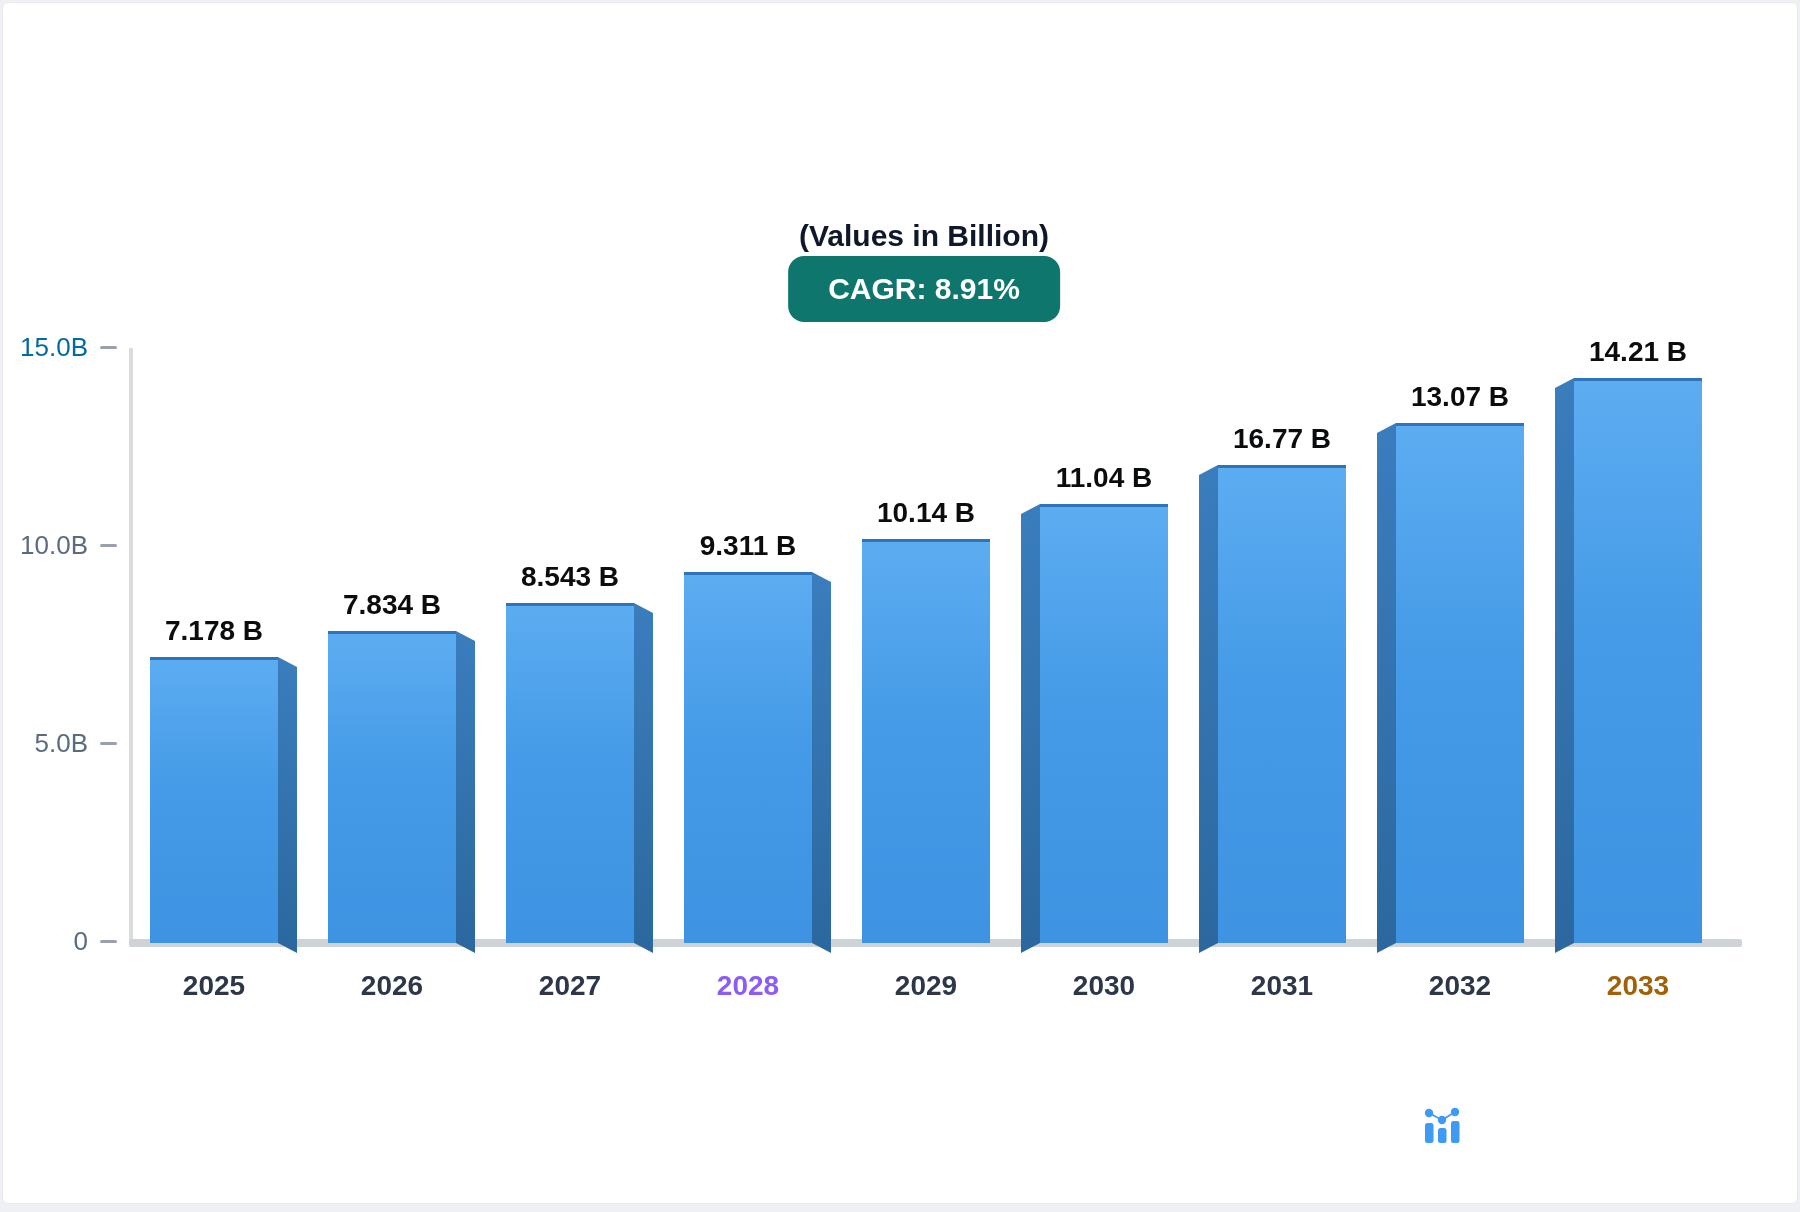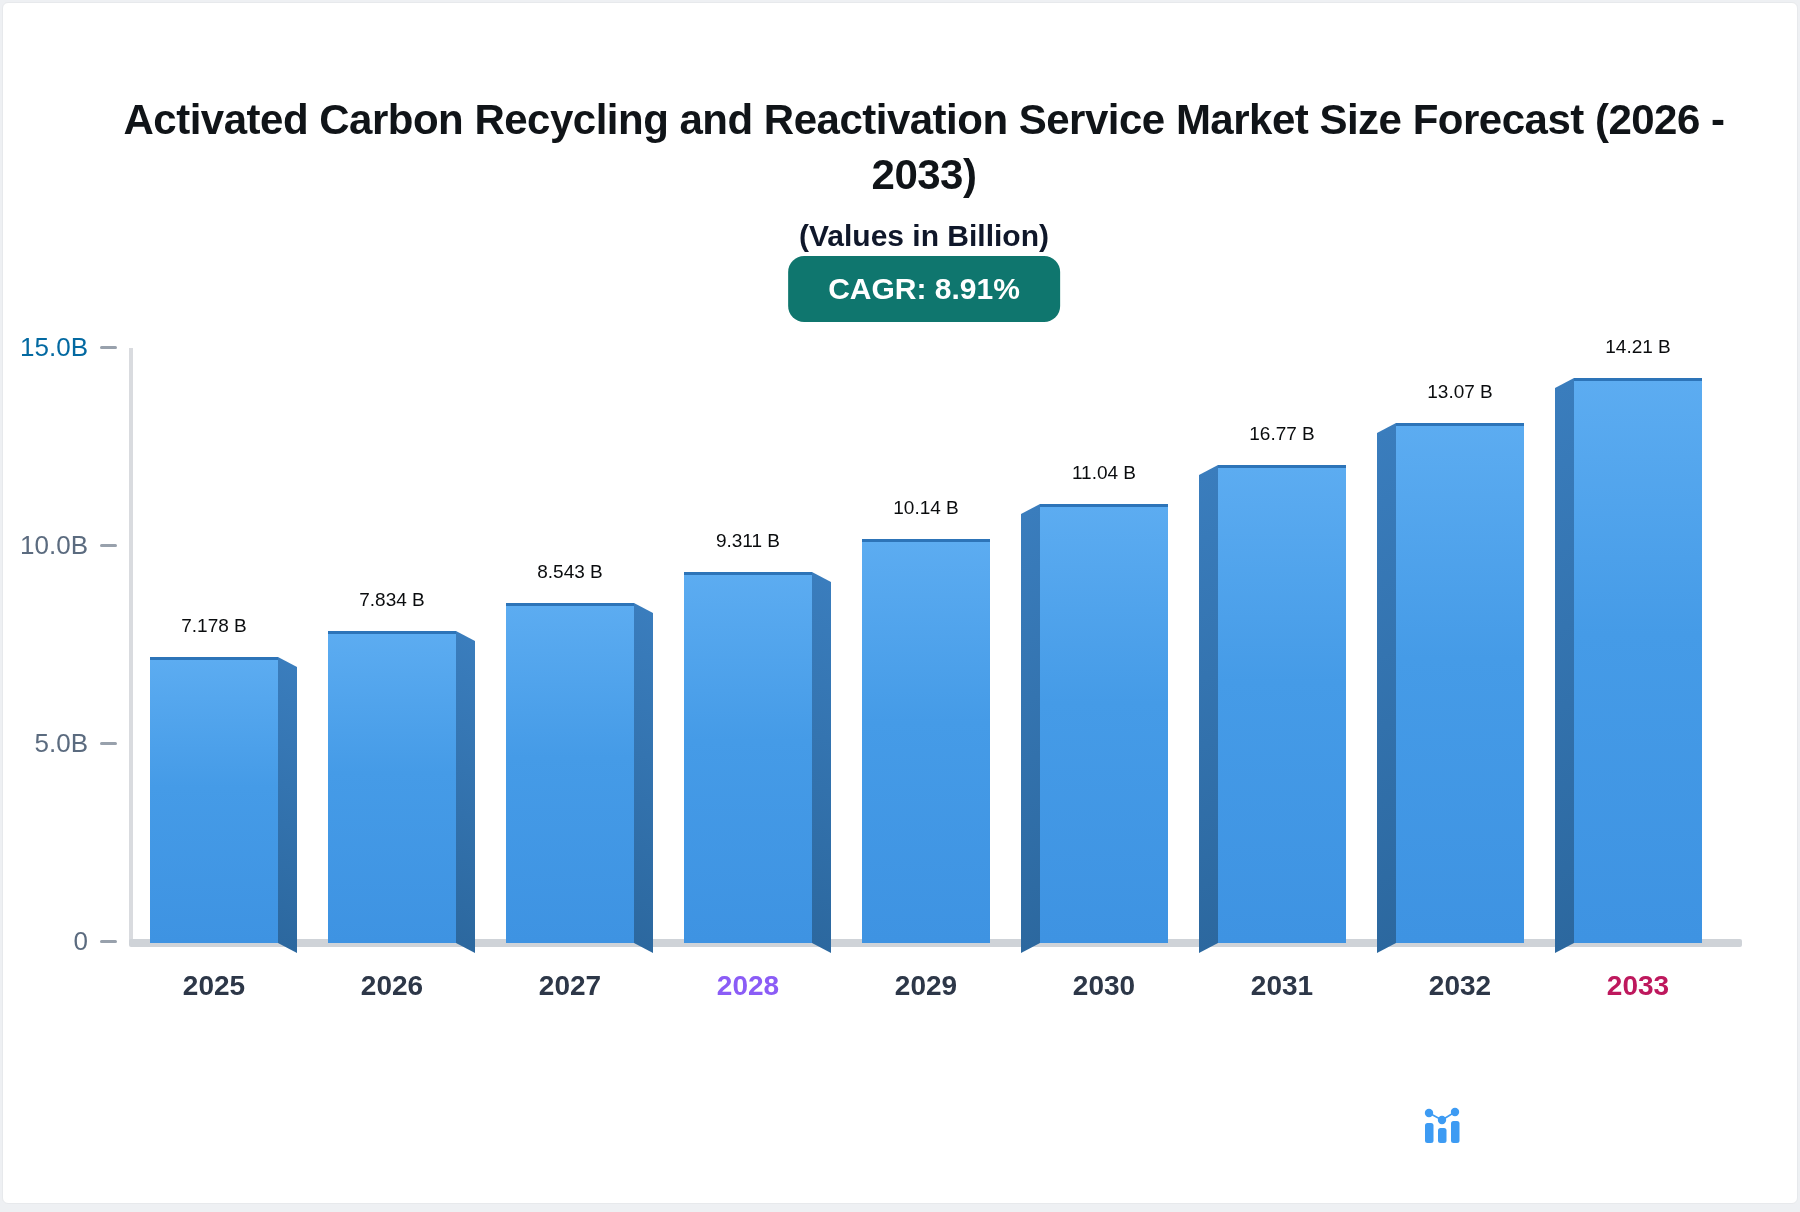--- a/index.html
+++ b/index.html
@@ -36,21 +36,21 @@
   .baseline{position:absolute;background:#cfd3d8;border-radius:2px;}
   .ytick-label{
     position:absolute;width:88px;text-align:right;
     font-size:26px;font-weight:500;color:#5b6b7f;line-height:34px;
   }
   .ytick-dash{position:absolute;width:17px;height:3px;border-radius:2px;background:#98a1ac;}
   .bar-front{position:absolute;border-top:3px solid #2d74b8;box-sizing:border-box;}
   .bar-side{position:absolute;}
   .bar-value{
     position:absolute;transform:translateX(-50%);white-space:nowrap;
-    font-size:19px;font-weight:400;color:#0a0c0e;
+    font-size:28px;font-weight:700;color:#0a0c0e;
   }
   .xtick-label{
     position:absolute;transform:translateX(-50%);white-space:nowrap;
     font-size:28px;font-weight:600;color:#2d3748;
   }
   
   .logo{position:absolute;left:1424px;top:1096px;display:flex;align-items:flex-start;}
   .logo svg{display:block;margin-top:10px;}
   .logo-text{
     font-family:"Liberation Serif","DejaVu Serif",serif;
@@ -58,24 +58,20 @@
     letter-spacing:0.5px;
   }
   .bottom-strip{position:absolute;left:0;bottom:0;width:1800px;height:8px;background:#eef0f3;}
 </style>
 </head>
 <body>
 
 <div id="stage">
   <div class="card"></div>
 
-  <div class="title">
-    <span>Activated Carbon Recycling and Reactivation Service Market Size Forecast (2026 -</span>
-    <span>2033)</span>
-  </div>
 
   <div class="subtitle">(Values in Billion)</div>
 
   <div class="cagr-badge" style="background: #0f766e;">CAGR: 8.91%</div>
 
   <div id="plot">
       <div class="y-axis-line" style="left: 129px; top: 348px; width: 4px; height: 594px; background: rgb(217, 219, 223);"></div>
       <div class="ytick-label" style="left: 0px; top: 924px; color: rgb(91, 107, 127);">0</div>
       <div class="ytick-dash" style="left: 100px; top: 940px;"></div>
       <div class="ytick-label" style="left: 0px; top: 726px; color: rgb(91, 107, 127);">5.0B</div>
@@ -112,21 +108,21 @@
       <div class="bar-front" style="left: 1218px; top: 465.404px; width: 128px; height: 477.596px; background: linear-gradient(rgb(92, 172, 241) 0%, rgb(69, 155, 231) 45%, rgb(62, 147, 226) 100%); border-top-color: rgb(45, 116, 184);"></div>
       <div class="bar-value" style="left: 1282px; top: 423.404px; color: rgb(10, 12, 14);">16.77 B</div>
       <div class="xtick-label" style="left: 1282px; top: 970px; color: rgb(45, 55, 72);">2031</div>
       <div class="bar-side" style="left: 1377px; top: 423.428px; width: 19px; height: 519.572px; background: linear-gradient(rgb(58, 125, 189), rgb(44, 104, 159)); transform: skewY(-27.7deg); transform-origin: right top;"></div>
       <div class="bar-front" style="left: 1396px; top: 423.428px; width: 128px; height: 519.572px; background: linear-gradient(rgb(92, 172, 241) 0%, rgb(69, 155, 231) 45%, rgb(62, 147, 226) 100%); border-top-color: rgb(45, 116, 184);"></div>
       <div class="bar-value" style="left: 1460px; top: 381.428px; color: rgb(10, 12, 14);">13.07 B</div>
       <div class="xtick-label" style="left: 1460px; top: 970px; color: rgb(45, 55, 72);">2032</div>
       <div class="bar-side" style="left: 1555px; top: 378.284px; width: 19px; height: 564.716px; background: linear-gradient(rgb(58, 125, 189), rgb(44, 104, 159)); transform: skewY(-27.7deg); transform-origin: right top;"></div>
       <div class="bar-front" style="left: 1574px; top: 378.284px; width: 128px; height: 564.716px; background: linear-gradient(rgb(92, 172, 241) 0%, rgb(69, 155, 231) 45%, rgb(62, 147, 226) 100%); border-top-color: rgb(45, 116, 184);"></div>
       <div class="bar-value" style="left: 1638px; top: 336.284px; color: rgb(10, 12, 14);">14.21 B</div>
-      <div class="xtick-label" style="left: 1638px; top: 970px; color: #be185d;">2033</div>
+      <div class="xtick-label" style="left: 1638px; top: 970px; color: #a16207;">2033</div>
     </div>
 
   <div class="logo">
     <svg width="40" height="40" viewBox="0 0 40 40">
       <g id="logo-icon-g">
         <line x1="5" y1="7" x2="18" y2="14" stroke="#3d9bf3" stroke-width="1.6"></line>
         <line x1="18" y1="14" x2="31" y2="6" stroke="#3d9bf3" stroke-width="1.6"></line>
         <circle cx="5" cy="7" r="4.2" fill="#3d9bf3"></circle>
         <circle cx="18" cy="14" r="4.2" fill="#3d9bf3"></circle>
         <circle cx="31" cy="6" r="4.2" fill="#3d9bf3"></circle>

